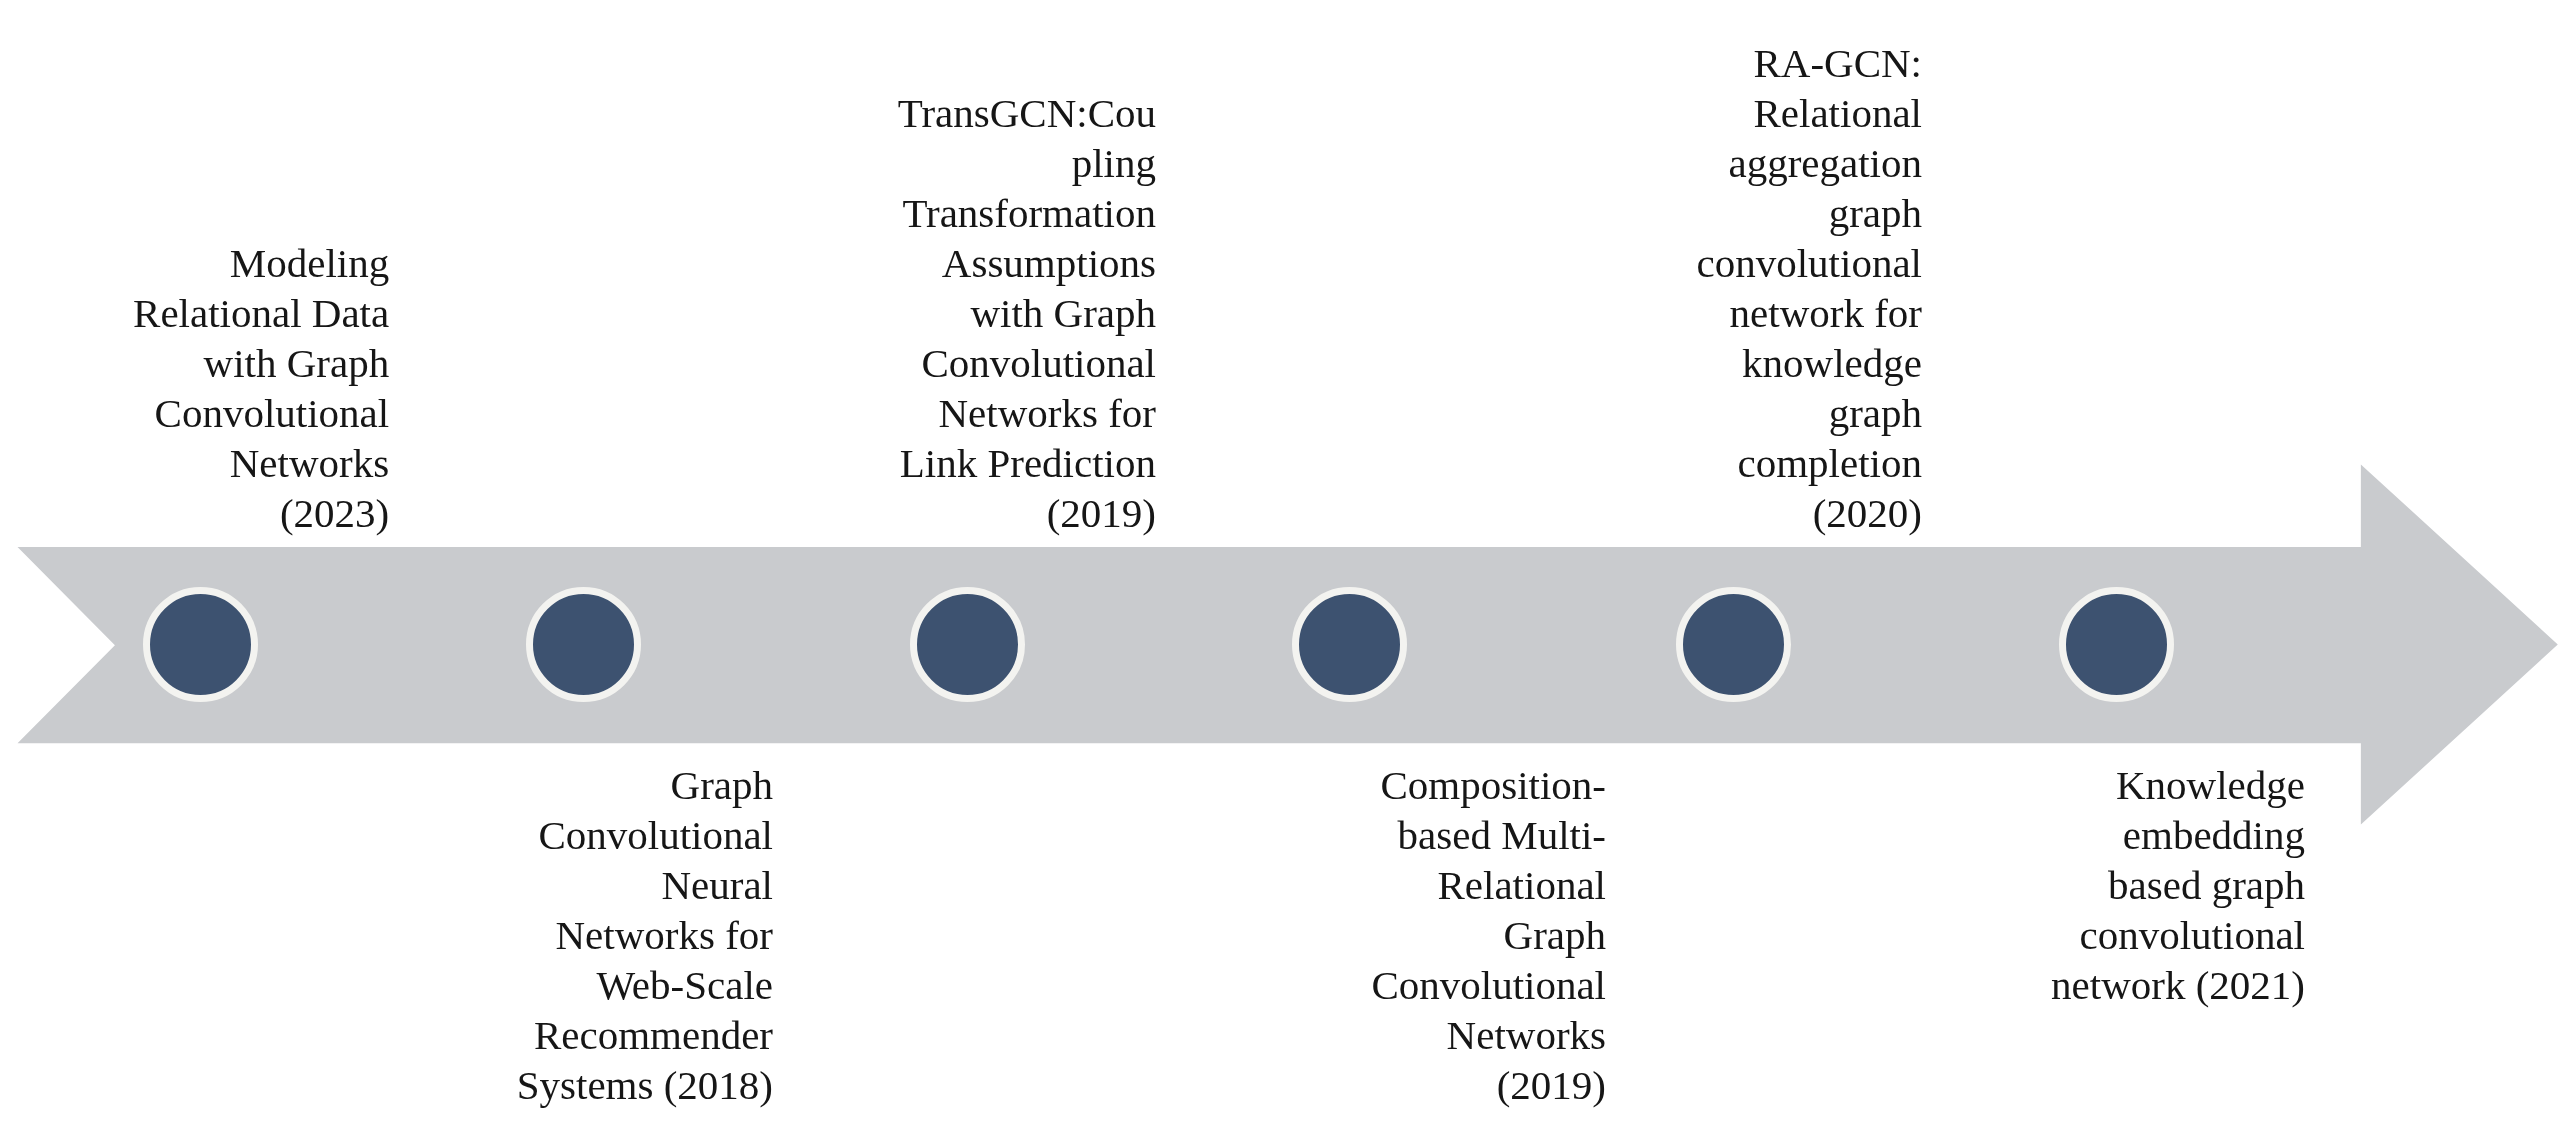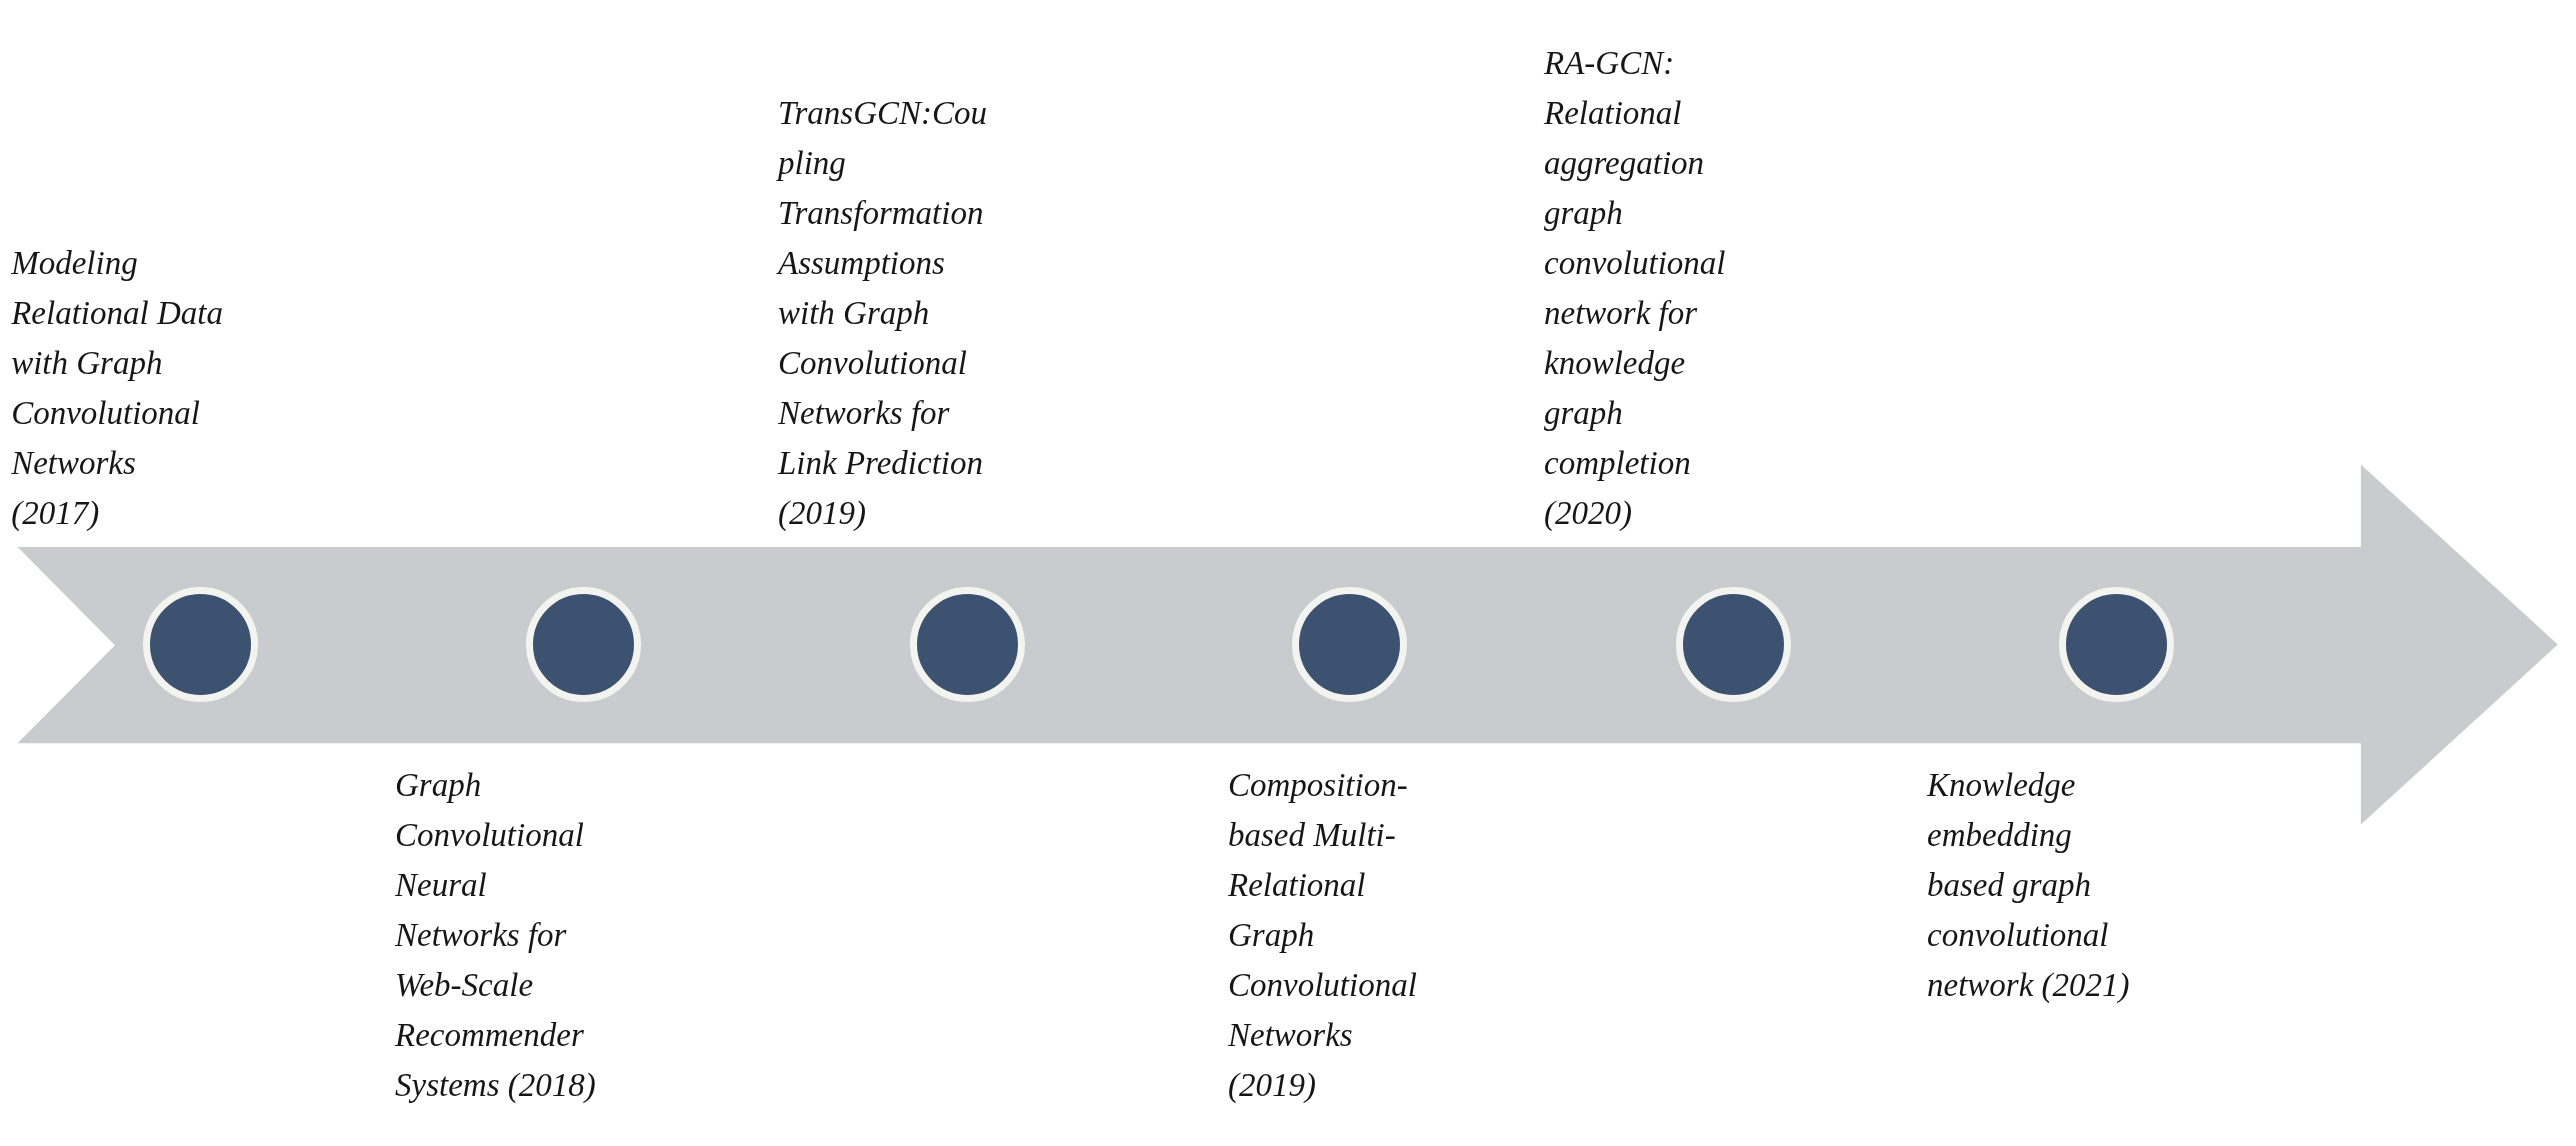--- a/index.html
+++ b/index.html
@@ -19,26 +19,25 @@
     position: absolute;
     left: 0;
     top: 420px;
     width: 2576px;
     height: 463px;
     display: block;
   }
   .event-label {
     position: absolute;
     width: 378px;
-    text-align: left;
-    font-size: 33px;
+    text-align: right;
+    font-size: 41px;
     line-height: 50px;
     color: #161616;
     white-space: pre-line;
-    font-style: italic;
   }
   .event-label.above-1 { left: 11.2px;   bottom: 608px; }
   .event-label.above-2 { left: 778px; bottom: 608px; margin-top: 16px; }
   .event-label.above-3 { left: 1544px; bottom: 608px; }
   .event-label.below-1 { left: 395px;  top: 760px; }
   .event-label.below-2 { left: 1228px; top: 760px; }
   .event-label.below-3 { left: 1927px; top: 760px; }
   .timeline-dot {
     position: absolute;
     top: 587px;
@@ -70,21 +69,21 @@
   <div class="timeline-dot dot-3"></div>
   <div class="timeline-dot dot-4"></div>
   <div class="timeline-dot dot-5"></div>
   <div class="timeline-dot dot-6"></div>
 
   <div class="event-label above-1">Modeling
 Relational Data
 with Graph
 Convolutional
 Networks
-(2017)</div>
+(2023)</div>
 
   <div class="event-label below-1">Graph
 Convolutional
 Neural
 Networks for
 Web-Scale
 Recommender
 Systems (2018)</div>
 
   <div class="event-label above-2">TransGCN:Cou

